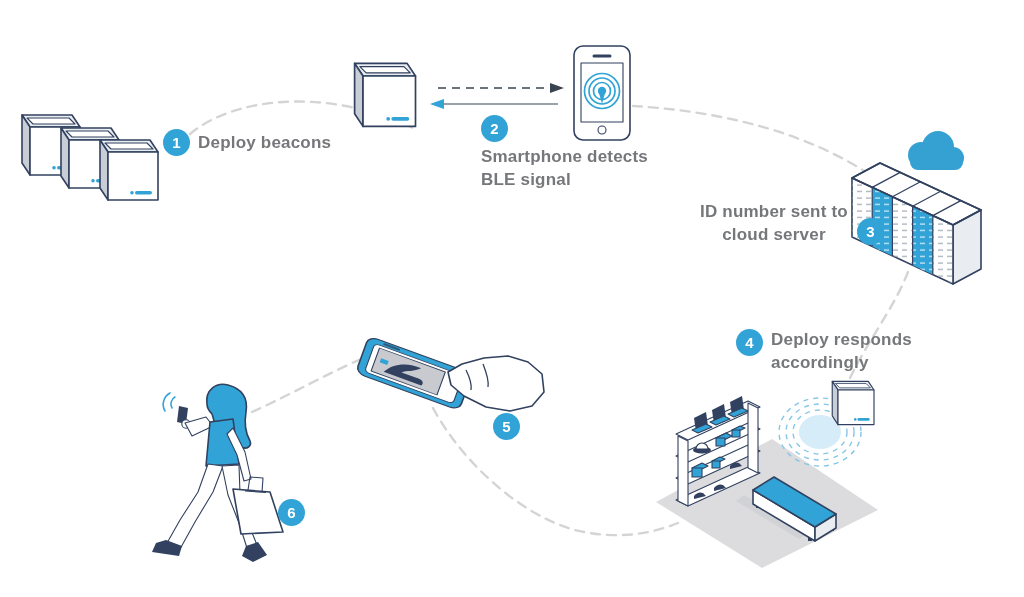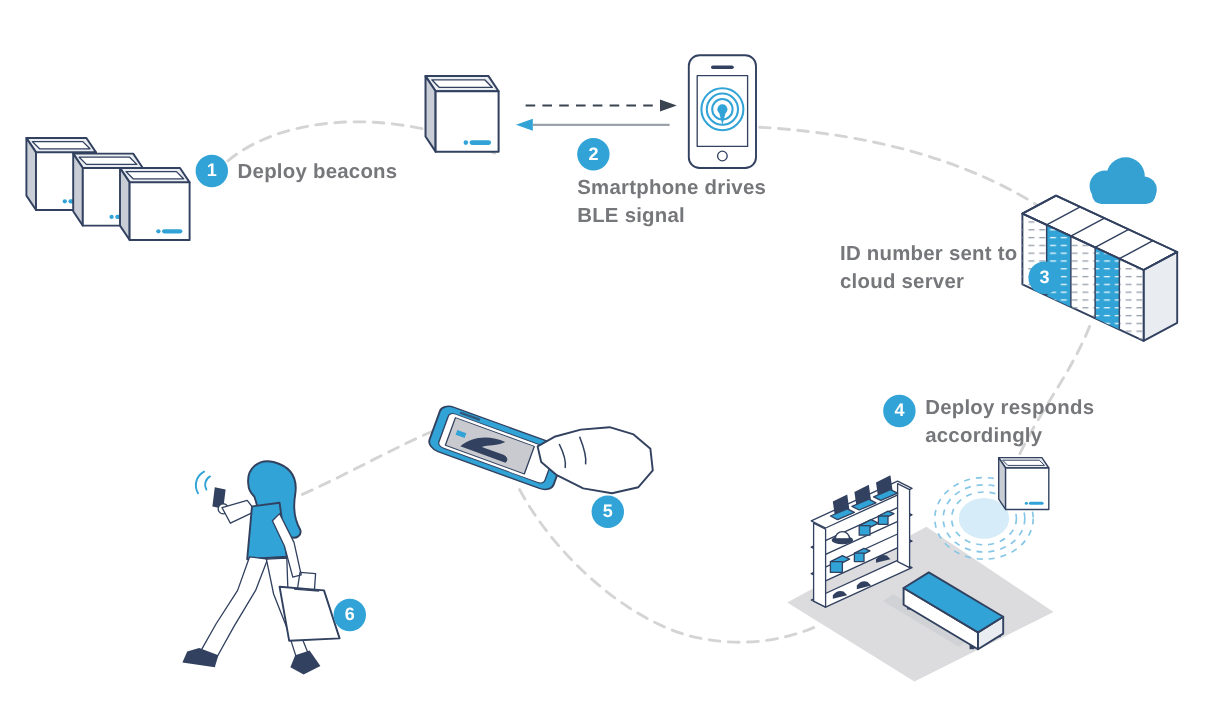--- a/index.html
+++ b/index.html
@@ -20,21 +20,21 @@
   .ring{stroke:var(--ring);stroke-width:1.4;stroke-dasharray:5 5;fill:none;}
   .step{position:absolute;display:flex;}
   .badge{width:27px;height:27px;border-radius:50%;background:var(--accent);color:#fff;
          display:flex;align-items:center;justify-content:center;
          font-size:15px;font-weight:700;flex:0 0 27px;}
   .step-label{font-size:17px;line-height:23px;font-weight:700;color:var(--text);
               white-space:pre-line;letter-spacing:.2px;}
   #step1{left:163px;top:129px;gap:8px;align-items:center;}
   #step2{left:481px;top:115px;flex-direction:column;gap:3px;align-items:flex-start;}
   #step3{left:700px;top:200px;gap:9px;align-items:flex-end;}
-  #step3 .step-label{text-align:left;}
+  #step3 .step-label{text-align:center;}
   #step3 .badge{margin-bottom:1px;}
   #step4{left:736px;top:328px;gap:8px;align-items:flex-start;}
   #step4 .badge{margin-top:1px;}
   #step5{left:493px;top:404px;gap:8px;align-items:flex-start;}
   #step5 .badge{margin-top:9px;}
   #step6{left:278px;top:495px;gap:9px;align-items:flex-start;}
   #step6 .badge{margin-top:4px;}
 </style>
 </head>
 <body>
@@ -231,21 +231,21 @@
     </g>
   </g>
 </svg>
 
 <div class="step" id="step1">
   <span class="badge">1</span>
   <span class="step-label">Deploy beacons</span>
 </div>
 <div class="step" id="step2">
   <span class="badge">2</span>
-  <span class="step-label">Smartphone drives
+  <span class="step-label">Smartphone detects
 BLE signal</span>
 </div>
 <div class="step" id="step3">
   <span class="step-label">ID number sent to
 cloud server</span>
   <span class="badge">3</span>
 </div>
 <div class="step" id="step4">
   <span class="badge">4</span>
   <span class="step-label">Deploy responds

